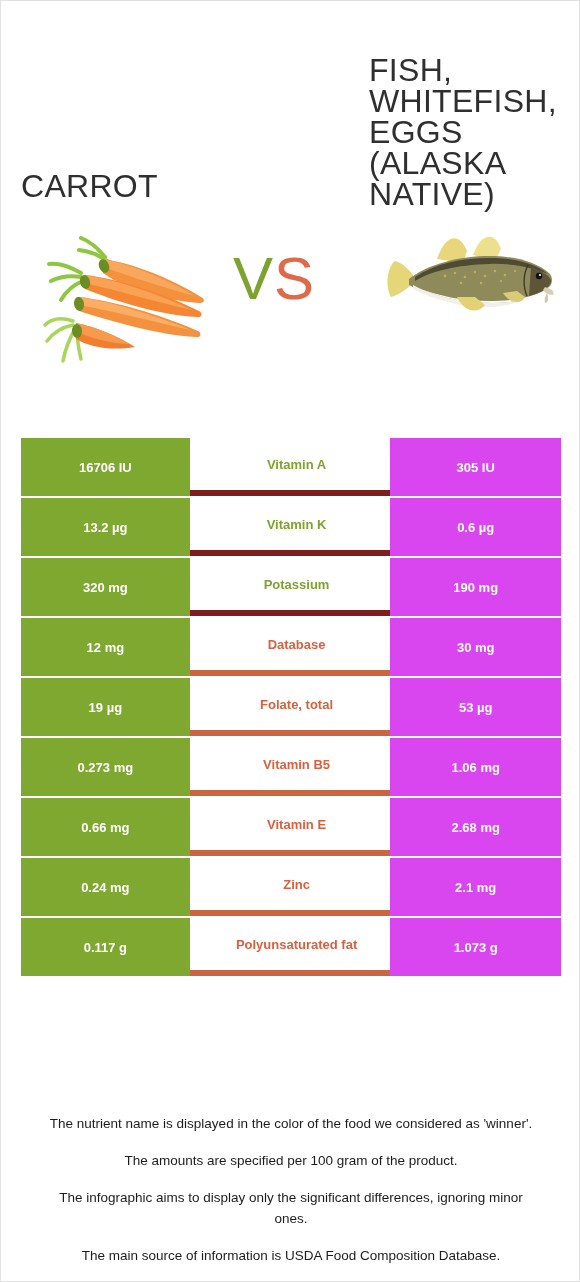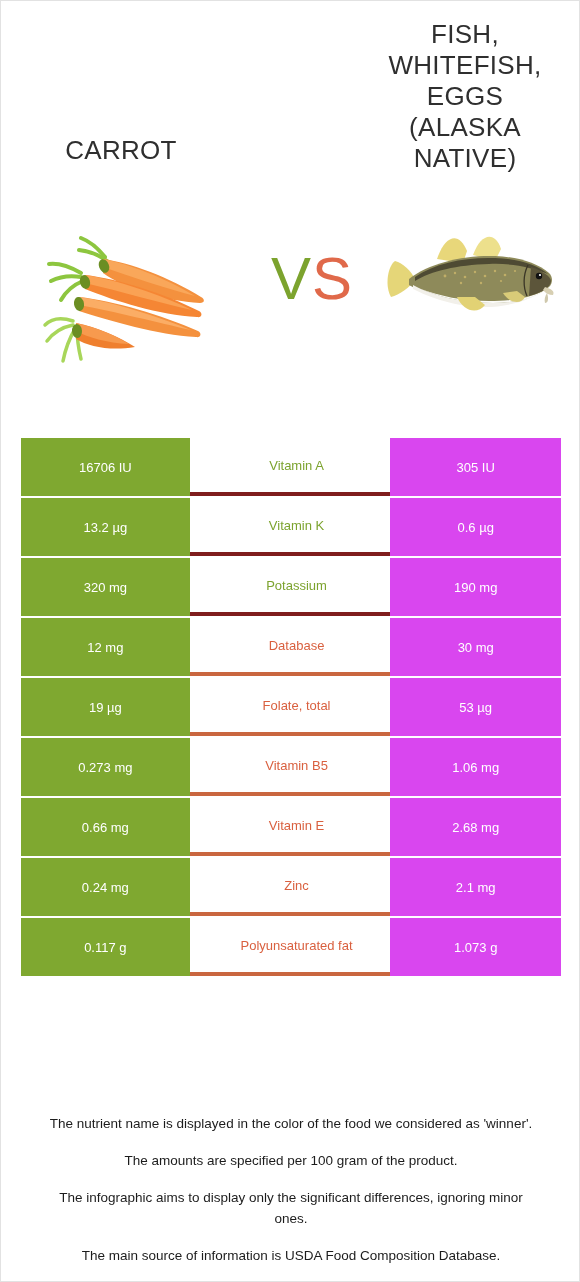--- a/index.html
+++ b/index.html
@@ -23,26 +23,26 @@
 
   
   .header {
     position: relative;
     height: 200px;
   }
   .title {
     position: absolute;
     font-family: "Liberation Sans", sans-serif;
     font-weight: 300;
-    font-size: 26px;
+    font-size: 32px;
     line-height: 31px;
     letter-spacing: 0.3px;
     color: #2f2f2f;
-    text-align: center;
     text-transform: uppercase;
+    margin-top: 36px;
   }
   .title-left {
     left: 20px;
     width: 200px;
     top: 134px;
   }
   .title-right {
     left: 368px;
     width: 192px;
     top: 18px;
@@ -59,21 +59,21 @@
     height: 190px;
   }
   .img-left  { left: 18px;  width: 205px; }
   .img-right { left: 370px; width: 192px; }
 
   .vs {
     position: absolute;
     left: 232px;
     top: 48px;
     width: 120px;
-    text-align: right;
+    text-align: left;
     font-family: "Liberation Sans", sans-serif;
     font-weight: 400;
     font-size: 60px;
     line-height: 60px;
     letter-spacing: 1px;
   }
   .vs .v { color: #7CA32E; }
   .vs .s { color: #E0694A; }
 
   
@@ -91,34 +91,34 @@
     height: 58px;
     margin-bottom: 2px;
     display: flex;
   }
   .cell {
     display: flex;
     align-items: center;
     justify-content: center;
     box-sizing: border-box;
     font-family: "Liberation Sans", sans-serif;
-    font-weight: normal;
+    font-weight: bold;
     font-size: 13px;
     text-align: center;
   }
   .cell-left {
     width: 178px;
     background: #7FA830;
     color: #ffffff;
   }
   .cell-mid {
     width: 211px;
     background: #ffffff;
     color: #7CA32E;
-    border-bottom: 4px solid #7f1d1d;
+    border-bottom: 6px solid #7f1d1d;
     padding-left: 13px;
   }
   .row.win-fish .cell-mid {
     color: #D9603F;
     border-bottom-color: #C9663F;
   }
   .cell-right {
     width: 180px;
     background: #d946ef;
     color: #ffffff;

